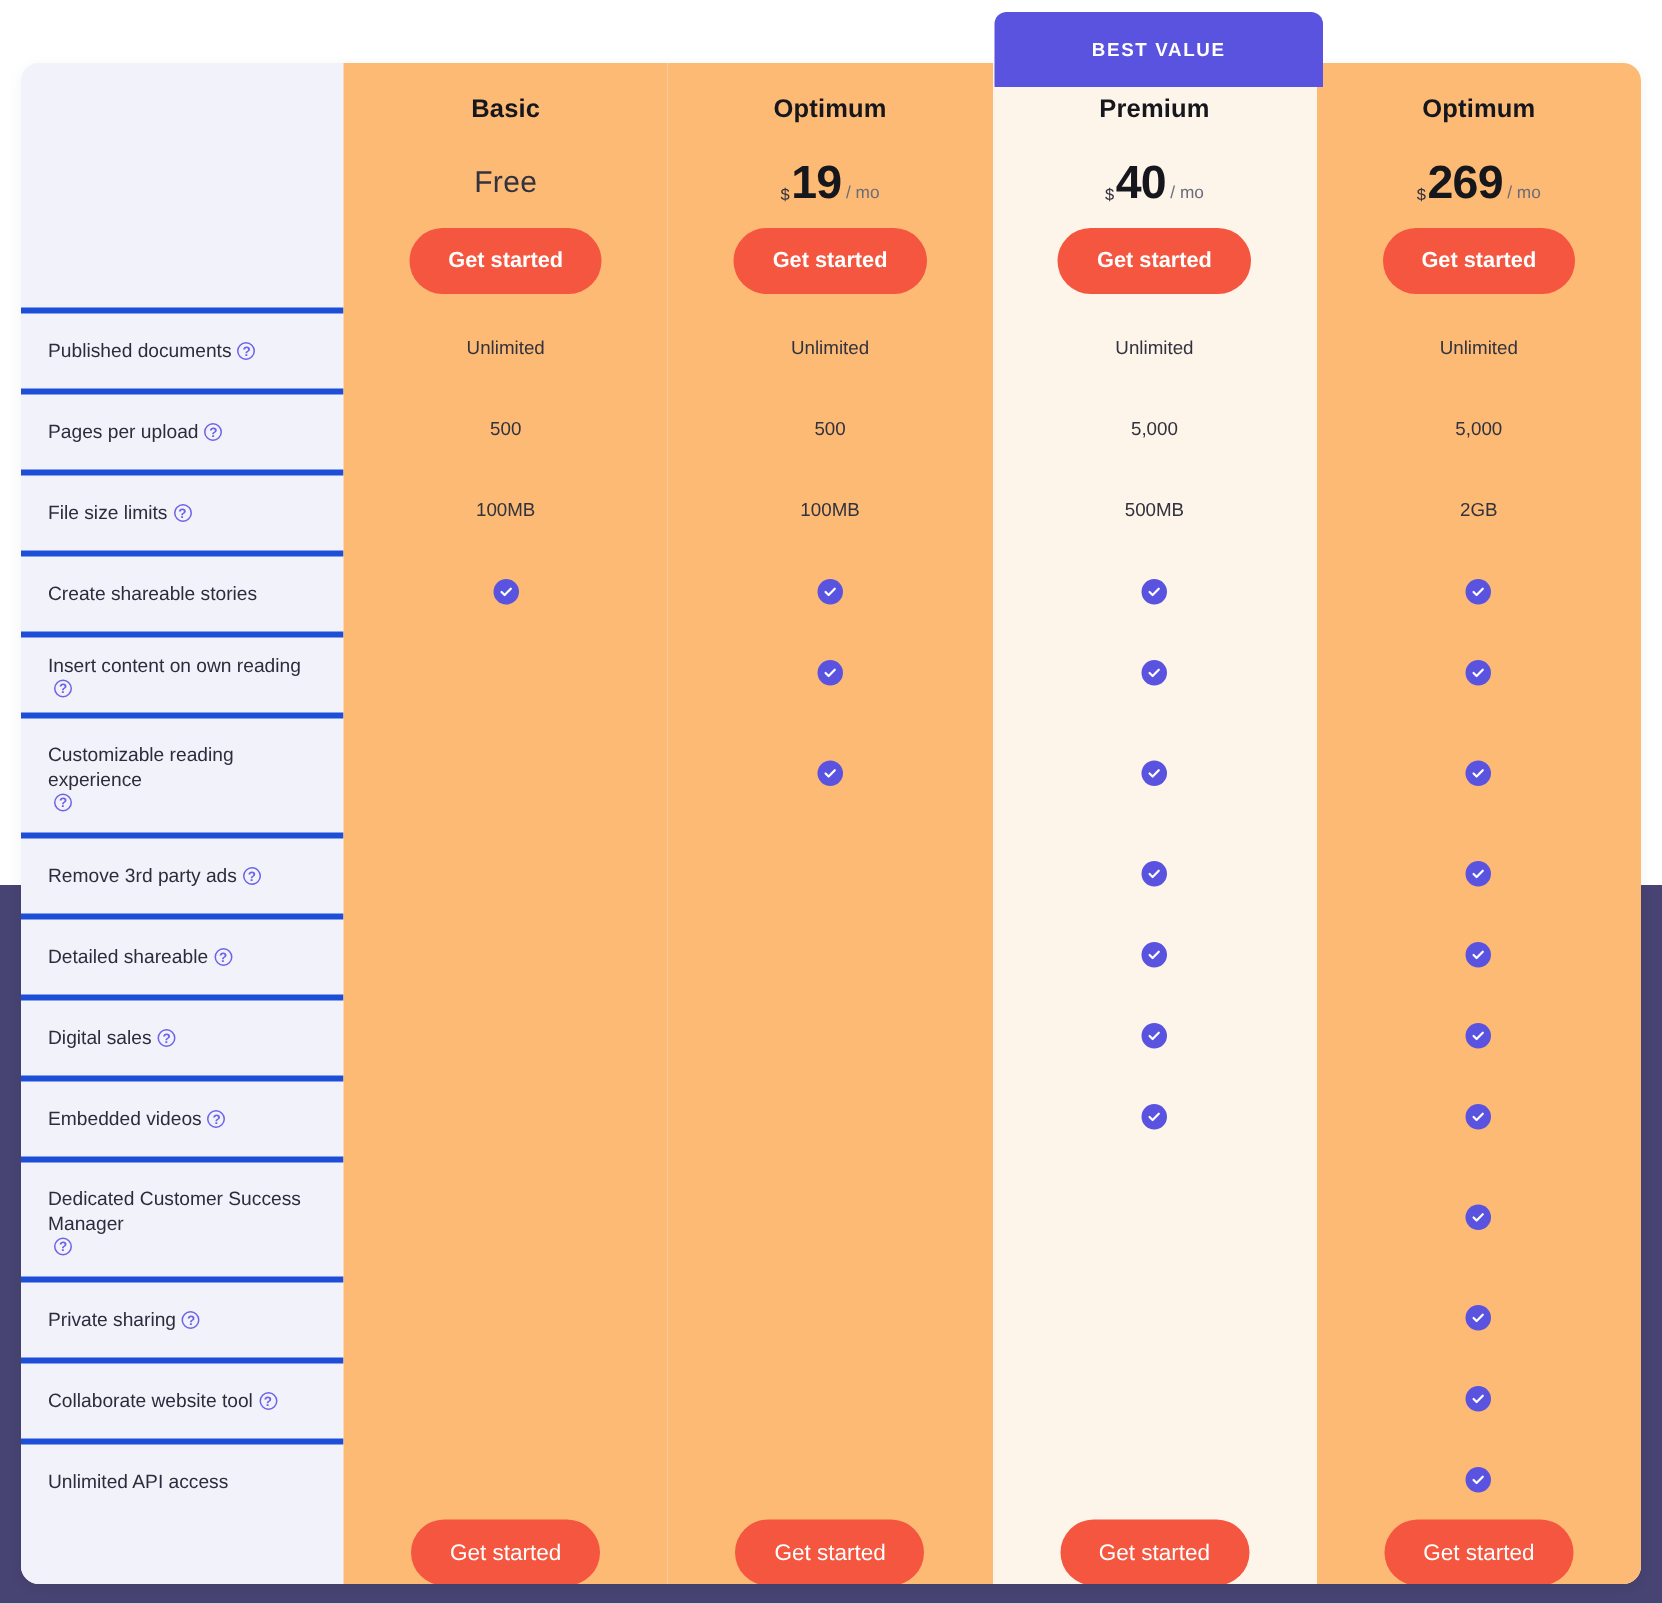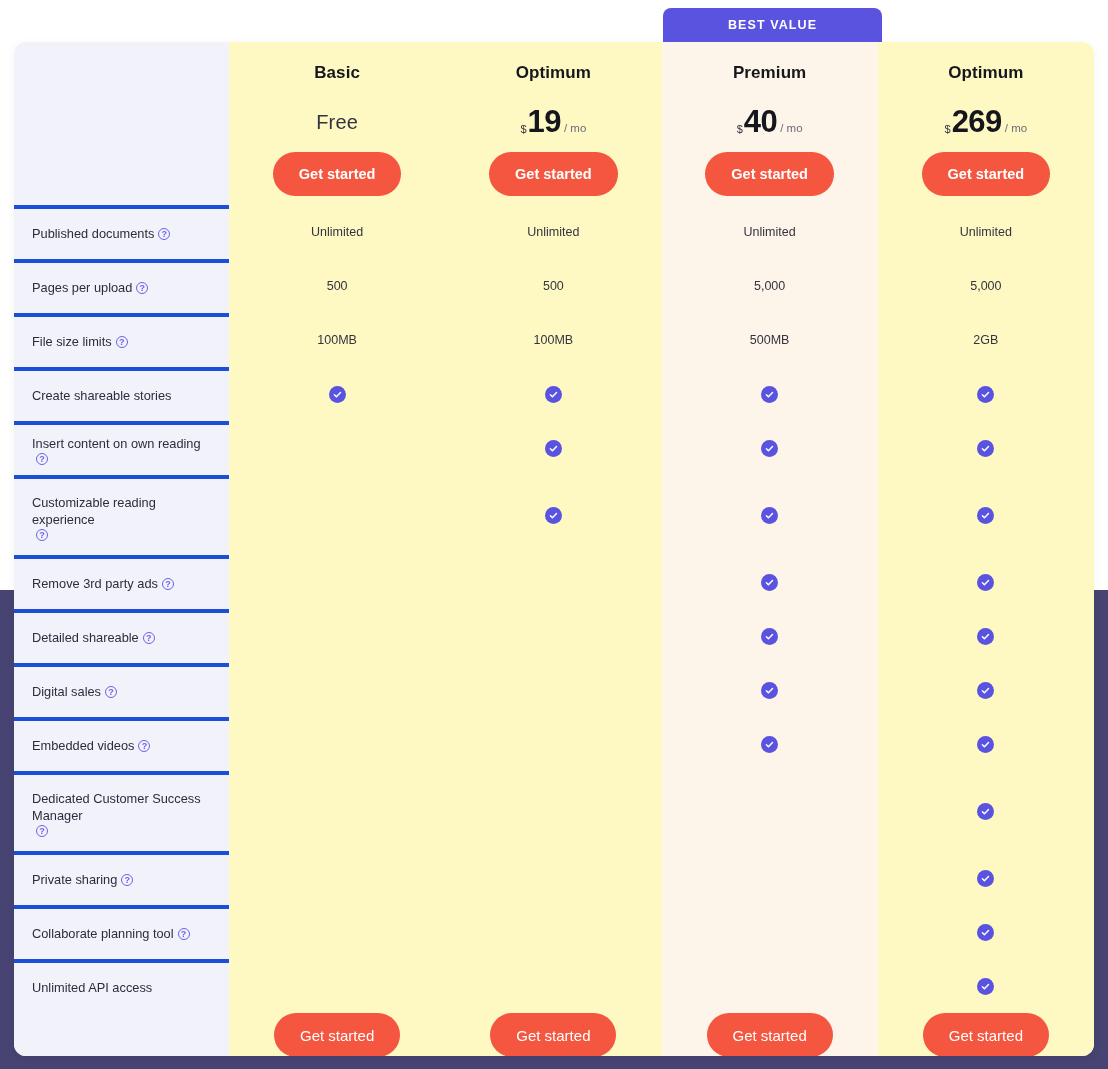--- a/index.html
+++ b/index.html
@@ -28,21 +28,21 @@
     height: 479px;
     background: #474372;
   }
 
   
   .best-value-banner {
     position: absolute;
     left: 663px;
     top: 8px;
     width: 219px;
-    height: 34px;
+    height: 50px;
     background: #5A53E0;
     border-radius: 8px 8px 0 0;
     display: flex;
     align-items: center;
     justify-content: center;
     z-index: 5;
   }
   .best-value-banner span {
     color: #ffffff;
     font-size: 12.5px;
@@ -109,21 +109,21 @@
 
   
   .plans {
     flex: 1 1 auto;
     display: flex;
   }
   .plan-col {
     flex: 1 1 0;
     display: flex;
     flex-direction: column;
-    background: #fef9c3;
+    background: #fdba74;
   }
   .plan-col.highlight { background: #FEF5EA; }
 
   .plan-head {
     height: 163px;
     flex: 0 0 163px;
     display: flex;
     flex-direction: column;
     align-items: center;
     padding-top: 21px;
@@ -279,21 +279,21 @@
           </div>
           <div class="feature-row h80" style="display: flex; flex-wrap: wrap; align-content: center;">
             <div class="feature-label" style="display: inline;">Dedicated Customer Success Manager</div>
             <span class="qmark">?</span>
           </div>
           <div class="feature-row h54" style="display: flex; flex-wrap: wrap; align-content: center;">
             <div class="feature-label" style="display: inline;">Private sharing</div>
             <span class="qmark">?</span>
           </div>
           <div class="feature-row h54" style="display: flex; flex-wrap: wrap; align-content: center;">
-            <div class="feature-label" style="display: inline;">Collaborate planning tool</div>
+            <div class="feature-label" style="display: inline;">Collaborate website tool</div>
             <span class="qmark">?</span>
           </div>
           <div class="feature-row h54">
             <div class="feature-label">Unlimited API access</div>
           </div>
         </div>
       <div class="feature-foot"></div>
     </div>
 
     <div class="plans" id="plans">

